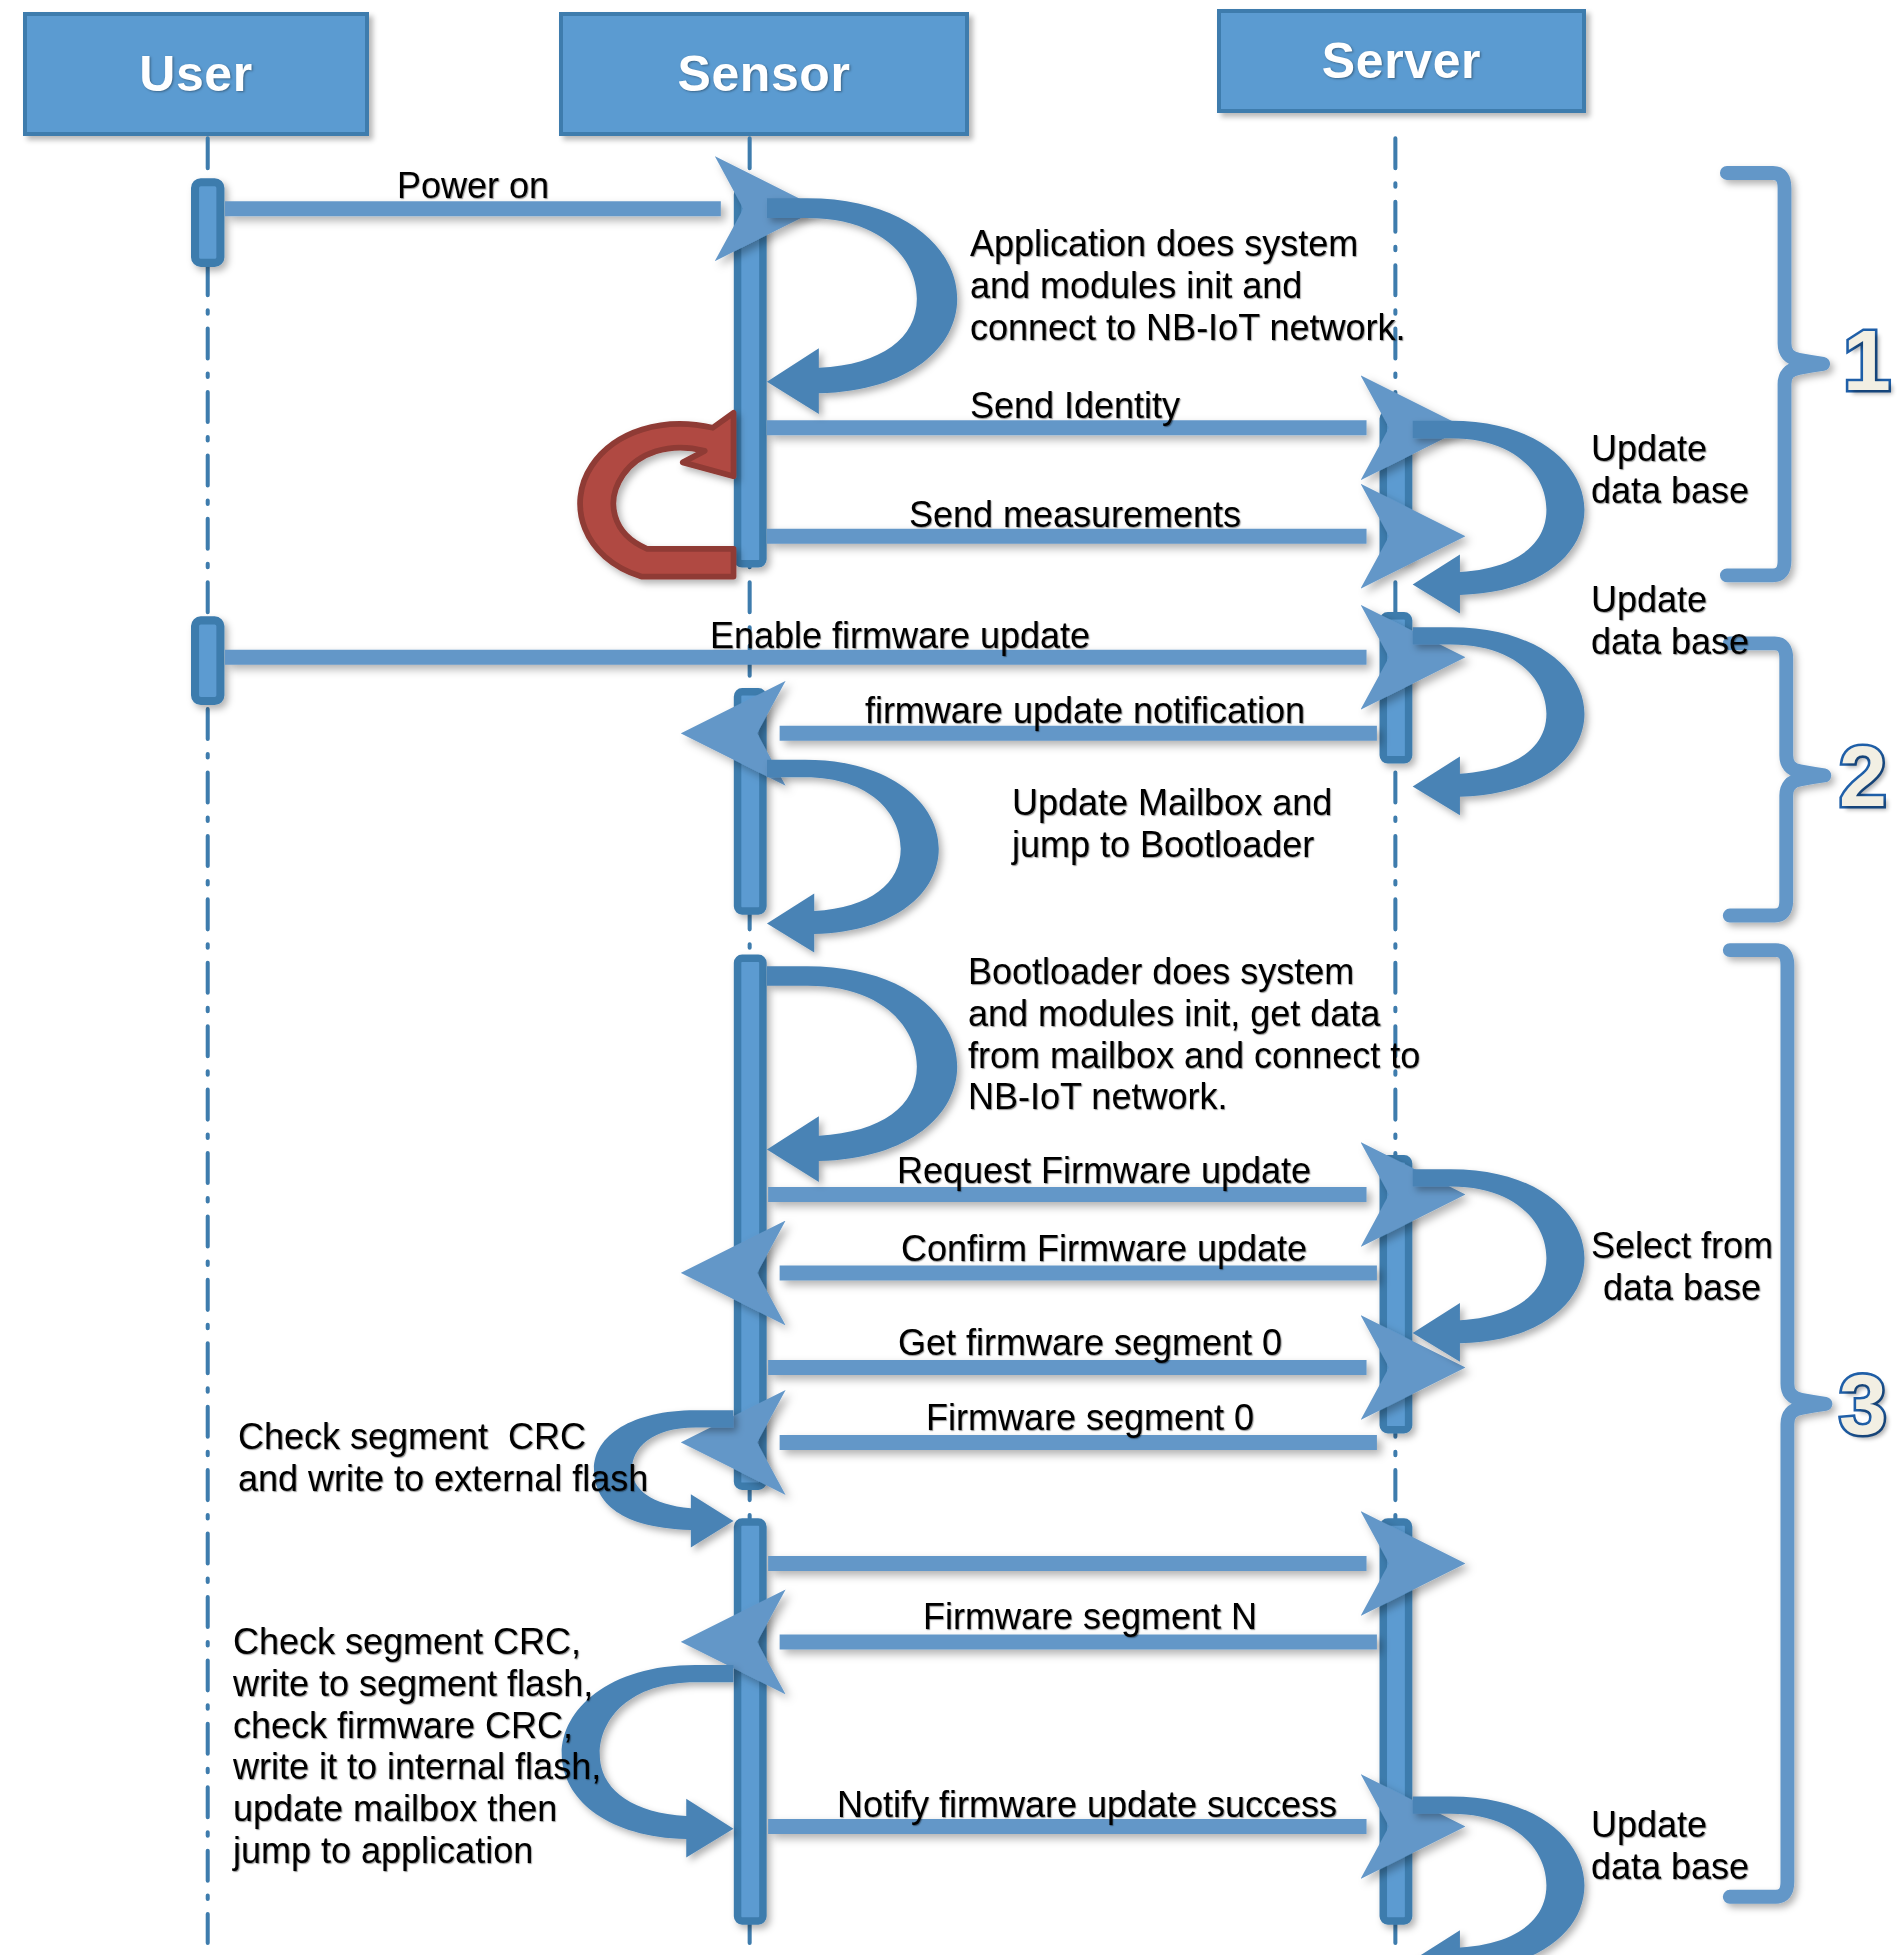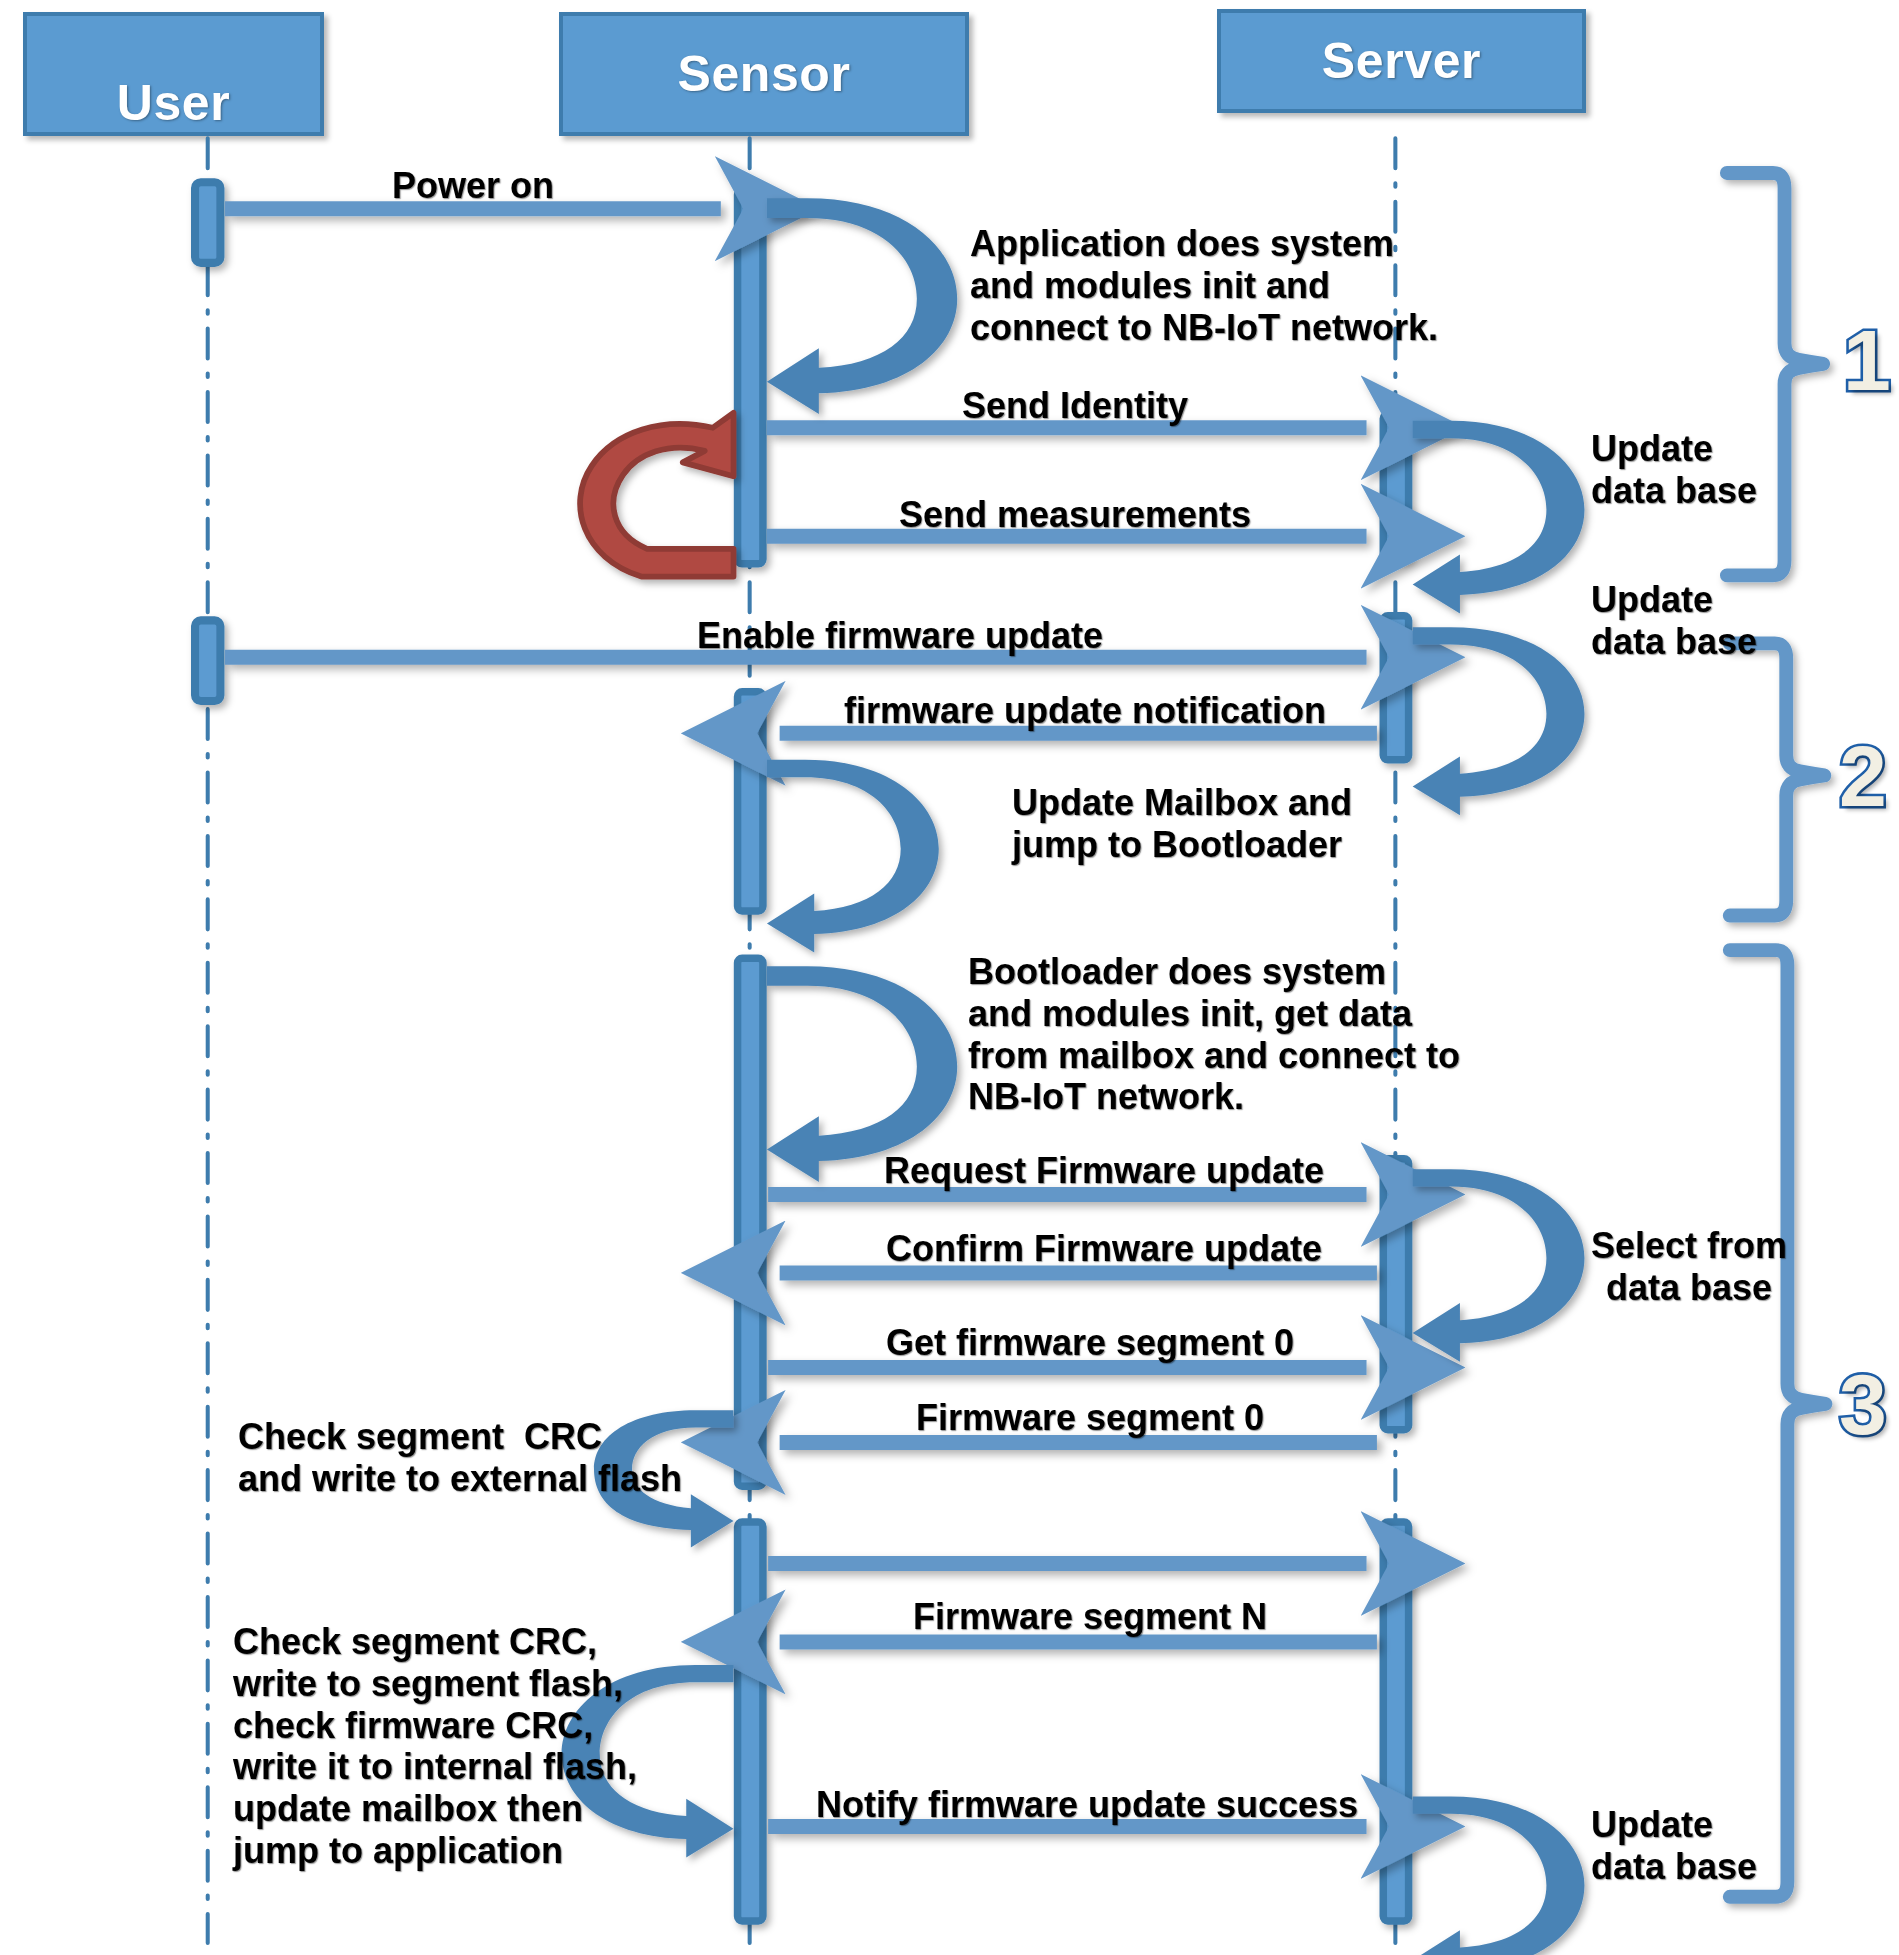--- a/index.html
+++ b/index.html
@@ -30,42 +30,42 @@
   }
 
   
   .msg{
     position:absolute;
     color:#000000;
     font-size:36px;
     line-height:1.16;
     white-space:pre;
     text-shadow:0.9px 0.9px 1.2px rgba(0,0,0,0.45);
-    font-weight:700;
+    font-weight:400;
   }
   .msg.center{transform:translateX(-50%);text-align:center;}
 
   
   .phase-num{
     position:absolute;
     font-size:86px;
     font-weight:bold;
     color:#F2EFE3;
     -webkit-text-stroke:5.2px #1F5FA8;
     paint-order:stroke fill;
     text-shadow:4px 4px 4px rgba(0,0,0,0.30);
     line-height:1;
   }
 </style>
 </head>
 <body>
 
 <div id="stage">
 
-  <div class="actor-box" style="left:23px;top:11.5px;width:301px;height:124px;align-items:flex-end;">
+  <div class="actor-box" style="left:23px;top:11.5px;width:346px;height:124px;">
     <span class="actor-label">User</span>
   </div>
   <div class="actor-box" style="left:559px;top:11.5px;width:410px;height:124px;">
     <span class="actor-label">Sensor</span>
   </div>
   <div class="actor-box" style="left:1217px;top:9px;width:369px;height:104px;">
     <span class="actor-label">Server</span>
   </div>
 
   <svg class="layer" viewBox="0 0 3295 3391">

